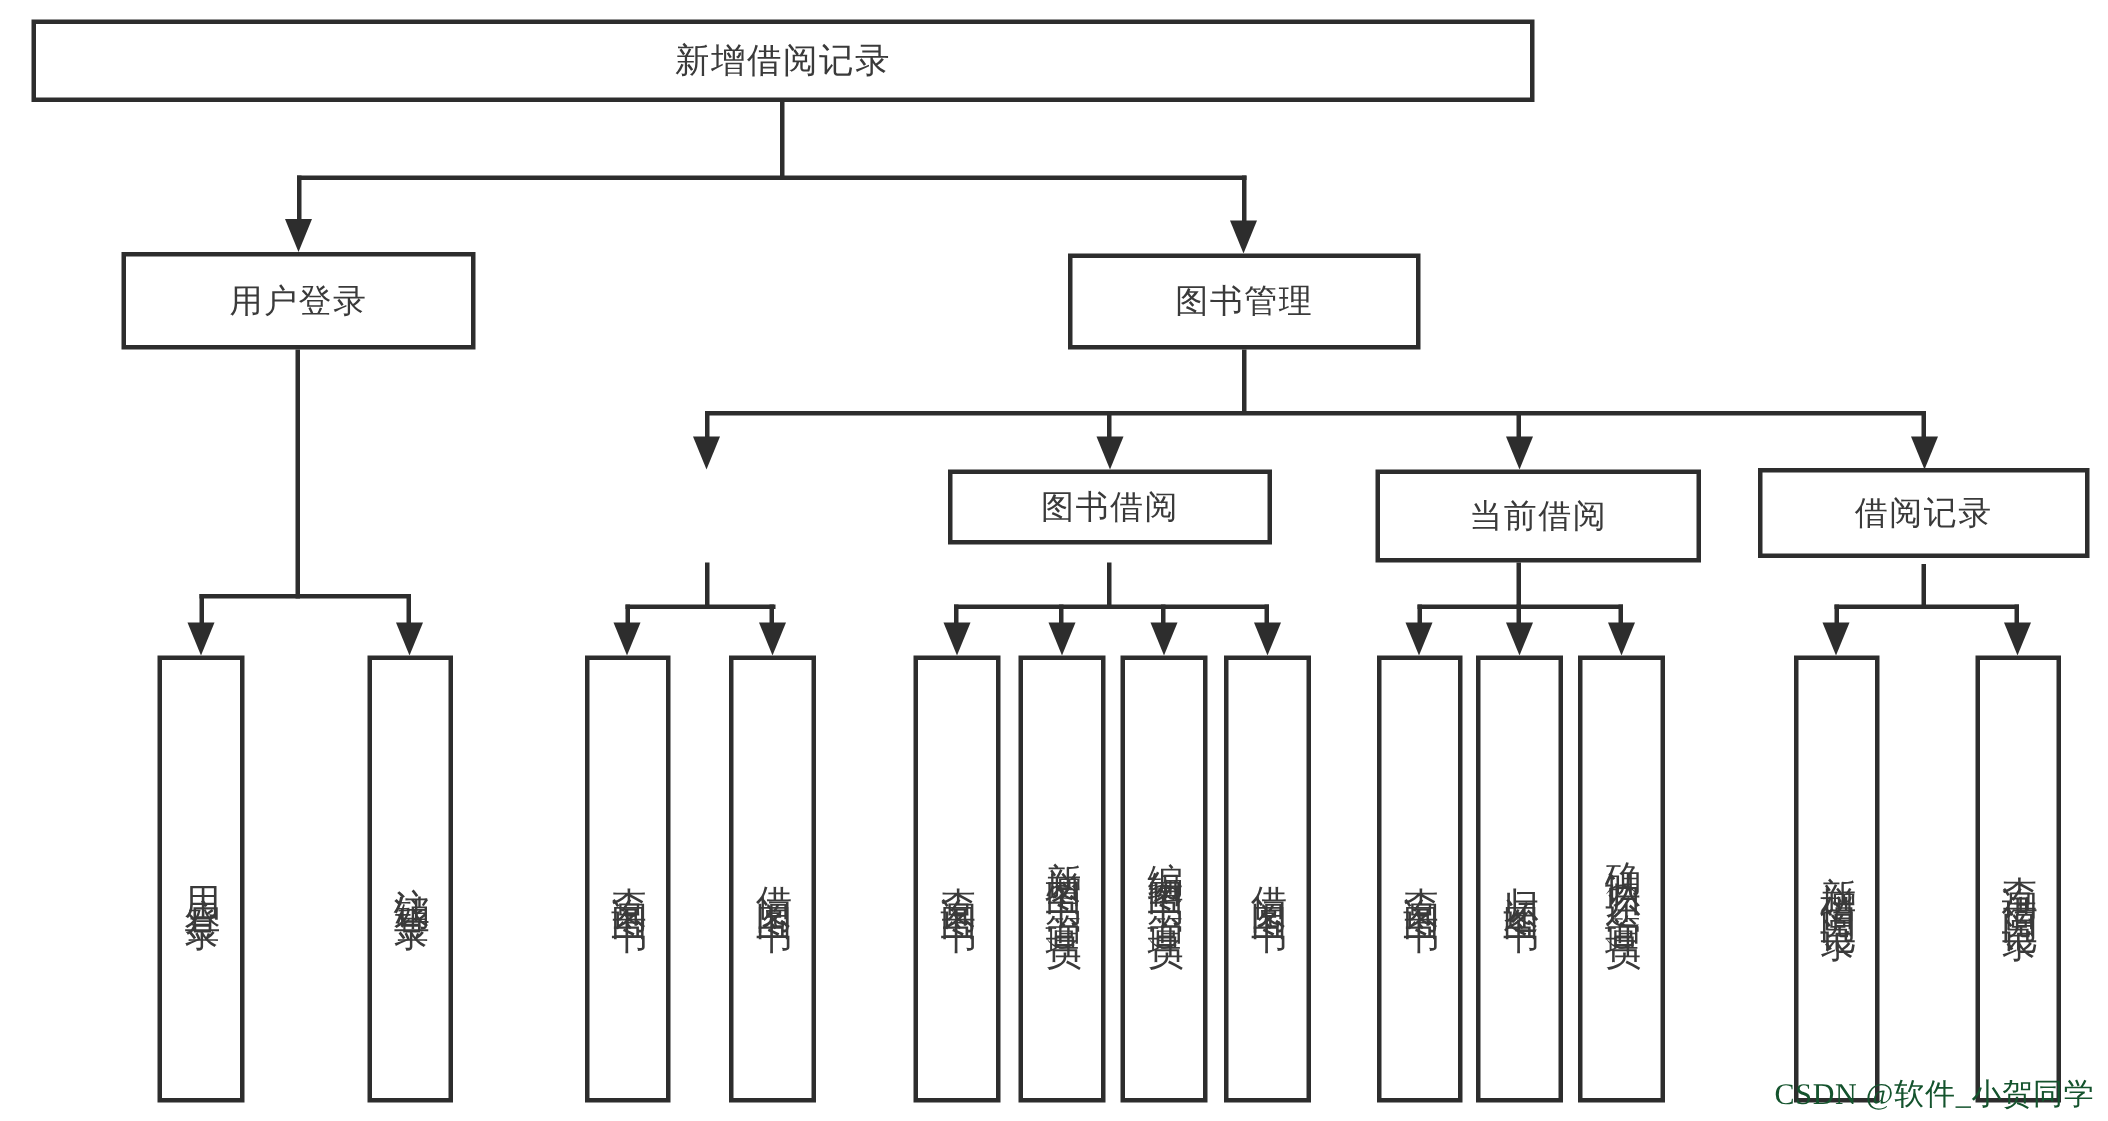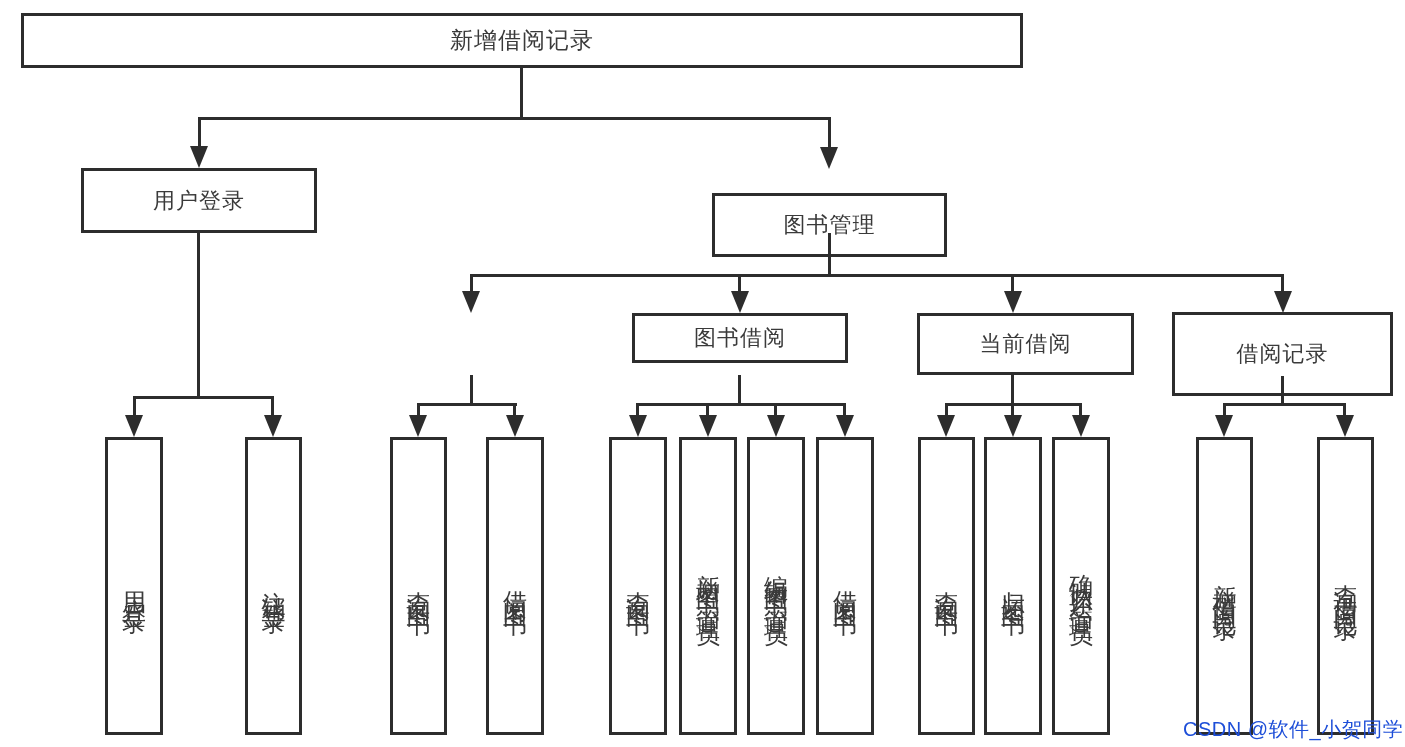--- a/index.html
+++ b/index.html
@@ -40,24 +40,25 @@
     position:absolute;
     width:0;height:0;
     border-left:9px solid transparent;
     border-right:9px solid transparent;
     border-top:22px solid #2d2d2d;
   }
   .watermark{
     position:absolute;
     left:1183px;top:716px;
     font-size:20px;
-    color:#1d4ed8;
+    color:#14532d;
     white-space:nowrap;
     z-index:10;
     letter-spacing:0.5px;
+    font-family:Liberation Serif, serif;
   }
 </style>
 </head>
 <body>
 
 <div class="stage">
 
   <div class="box hbox rootbox" style="left:21px;top:13px;width:1002px;height:55px;">
     <span>新增借阅记录</span>
   </div>
@@ -65,21 +66,21 @@
   <div class="vl" style="left:520px;top:68px;height:50px;"></div>
   <div class="hl" style="left:198px;top:117px;width:633px;"></div>
   <div class="vl" style="left:198px;top:117px;height:32px;"></div>
   <div class="arrow" style="left:190px;top:146px;"></div>
   <div class="vl" style="left:828px;top:117px;height:32px;"></div>
   <div class="arrow" style="left:820px;top:147px;"></div>
 
   <div class="box hbox" style="left:81px;top:168px;width:236px;height:65px;">
     <span>用户登录</span>
   </div>
-  <div class="box hbox" style="left:712px;top:169px;width:235px;height:64px;margin-top:24px;">
+  <div class="box hbox" style="left:712px;top:169px;width:235px;height:64px;">
     <span>图书管理</span>
   </div>
 
   <div class="vl" style="left:197px;top:233px;height:166px;"></div>
   <div class="hl" style="left:133px;top:396px;width:141px;"></div>
   <div class="vl" style="left:133px;top:396px;height:22px;"></div>
   <div class="arrow" style="left:125px;top:415px;"></div>
   <div class="vl" style="left:271px;top:396px;height:22px;"></div>
   <div class="arrow" style="left:264px;top:415px;"></div>
 
@@ -93,21 +94,21 @@
   <div class="arrow" style="left:1004px;top:291px;"></div>
   <div class="vl" style="left:1281px;top:274px;height:20px;"></div>
   <div class="arrow" style="left:1274px;top:291px;"></div>
 
   <div class="box hbox" style="left:632px;top:313px;width:216px;height:50px;">
     <span>图书借阅</span>
   </div>
   <div class="box hbox" style="left:905px;top:313px;width:217px;height:62px;margin-left:12px;">
     <span>当前借阅</span>
   </div>
-  <div class="box hbox" style="left:1172px;top:312px;width:221px;height:84px;">
+  <div class="box hbox" style="left:1172px;top:312px;width:221px;height:60px;">
     <span>借阅记录</span>
   </div>
 
   <div class="vl" style="left:470px;top:375px;height:31px;"></div>
   <div class="hl" style="left:417px;top:403px;width:100px;"></div>
   <div class="vl" style="left:417px;top:403px;height:15px;"></div>
   <div class="arrow" style="left:409px;top:415px;"></div>
   <div class="vl" style="left:513px;top:403px;height:15px;"></div>
   <div class="arrow" style="left:506px;top:415px;"></div>
 

